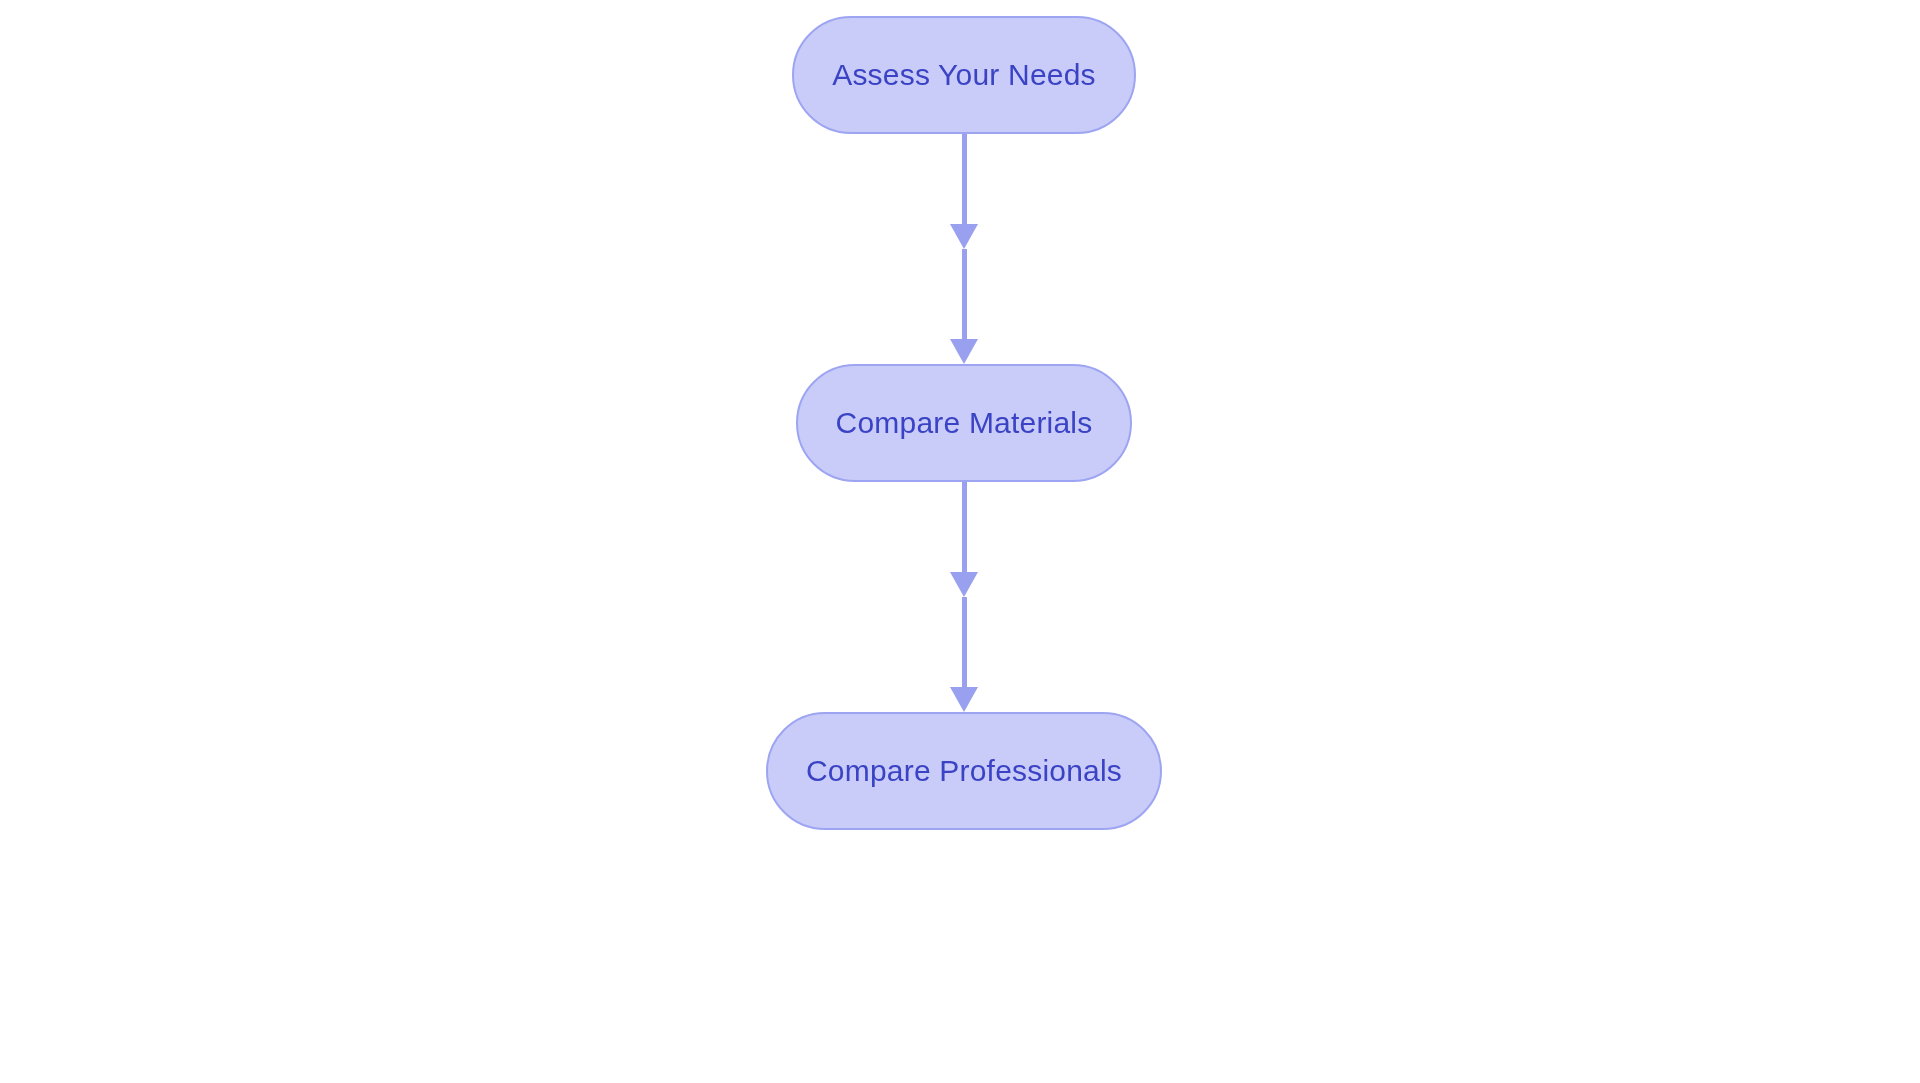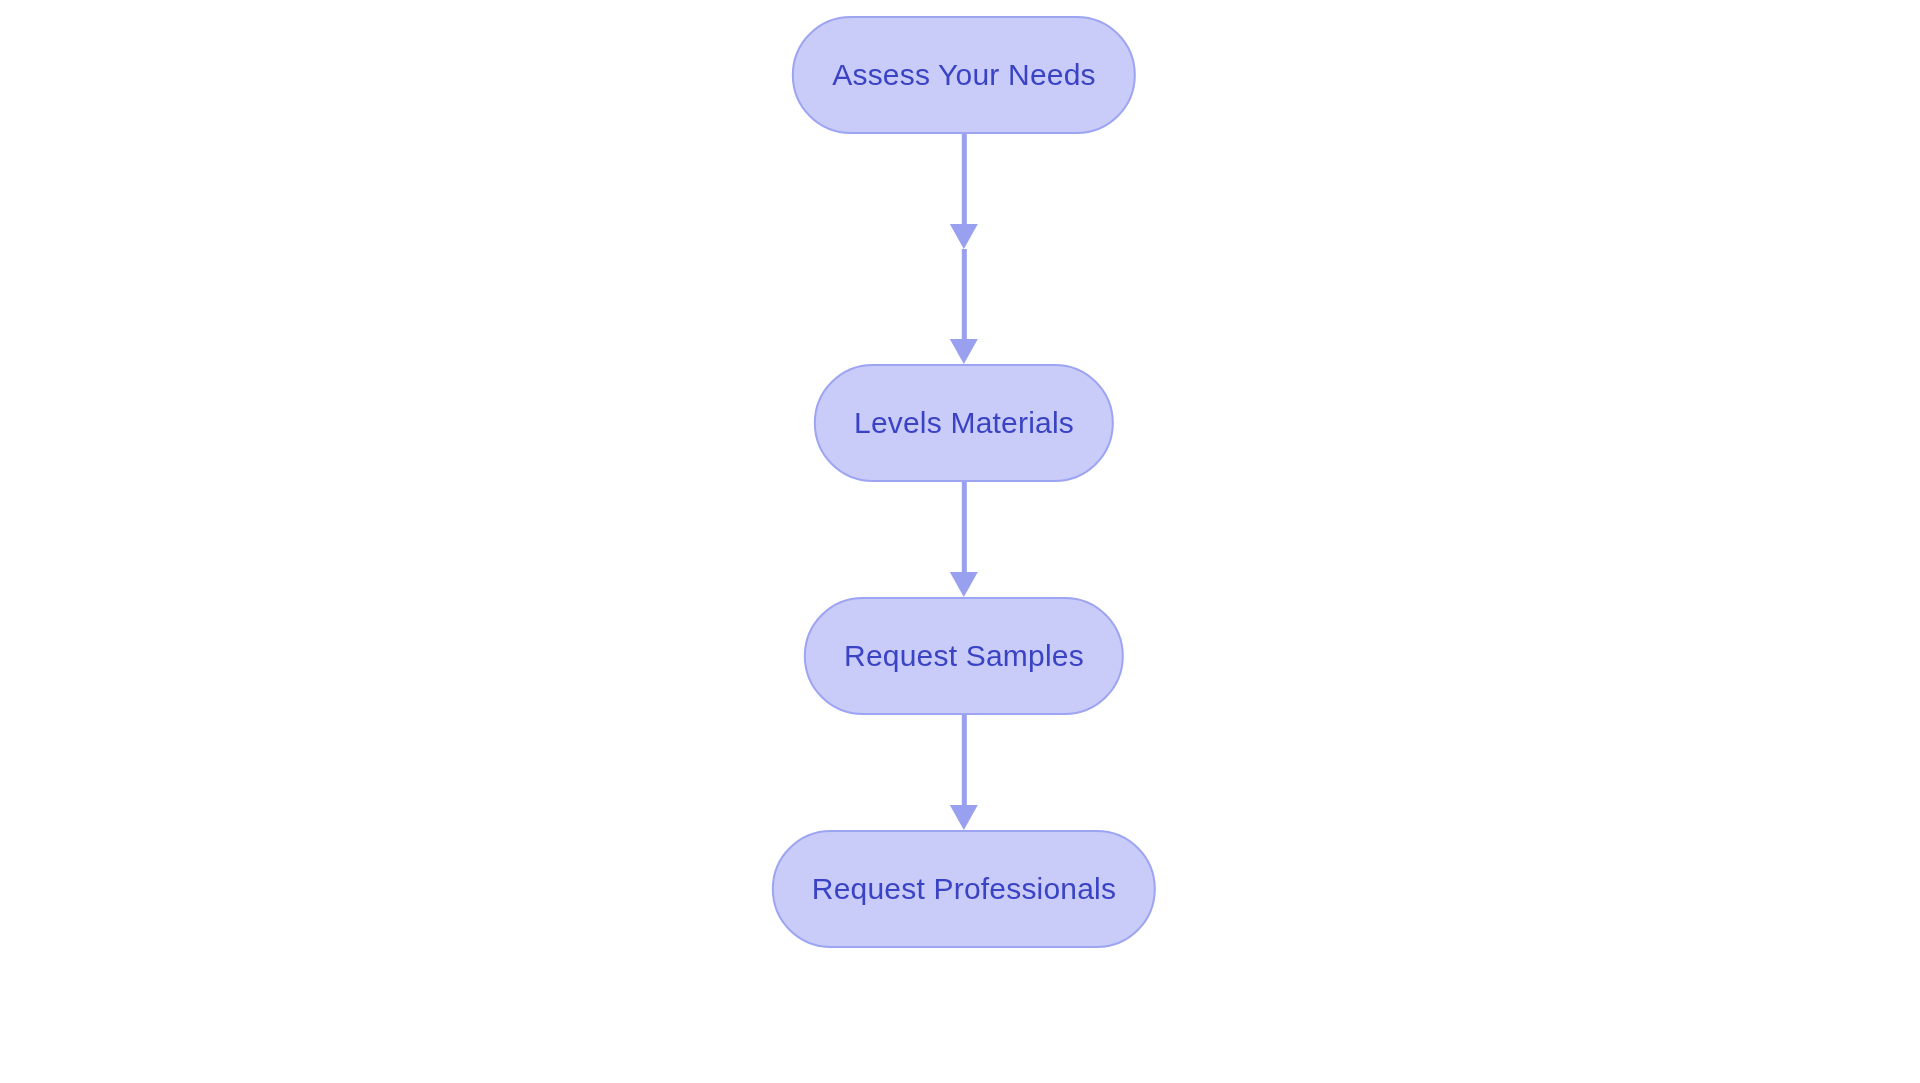--- a/index.html
+++ b/index.html
@@ -78,34 +78,31 @@
     <div class="head"></div>
   </div>
 
 
   <div class="connector">
     <div class="stem"></div>
     <div class="head"></div>
   </div>
 
   <div class="node">
-    <span class="node-label">Levels Materials</span>
+    <span class="node-label">Compare Materials</span>
   </div>
 
   <div class="connector">
     <div class="stem"></div>
     <div class="head"></div>
   </div>
 
-  <div class="node">
-    <span class="node-label">Request Samples</span>
-  </div>
 
   <div class="connector">
     <div class="stem"></div>
     <div class="head"></div>
   </div>
 
   <div class="node">
-    <span class="node-label">Request Professionals</span>
+    <span class="node-label">Compare Professionals</span>
   </div>
 </div>
 </div>
 
 </body></html>

